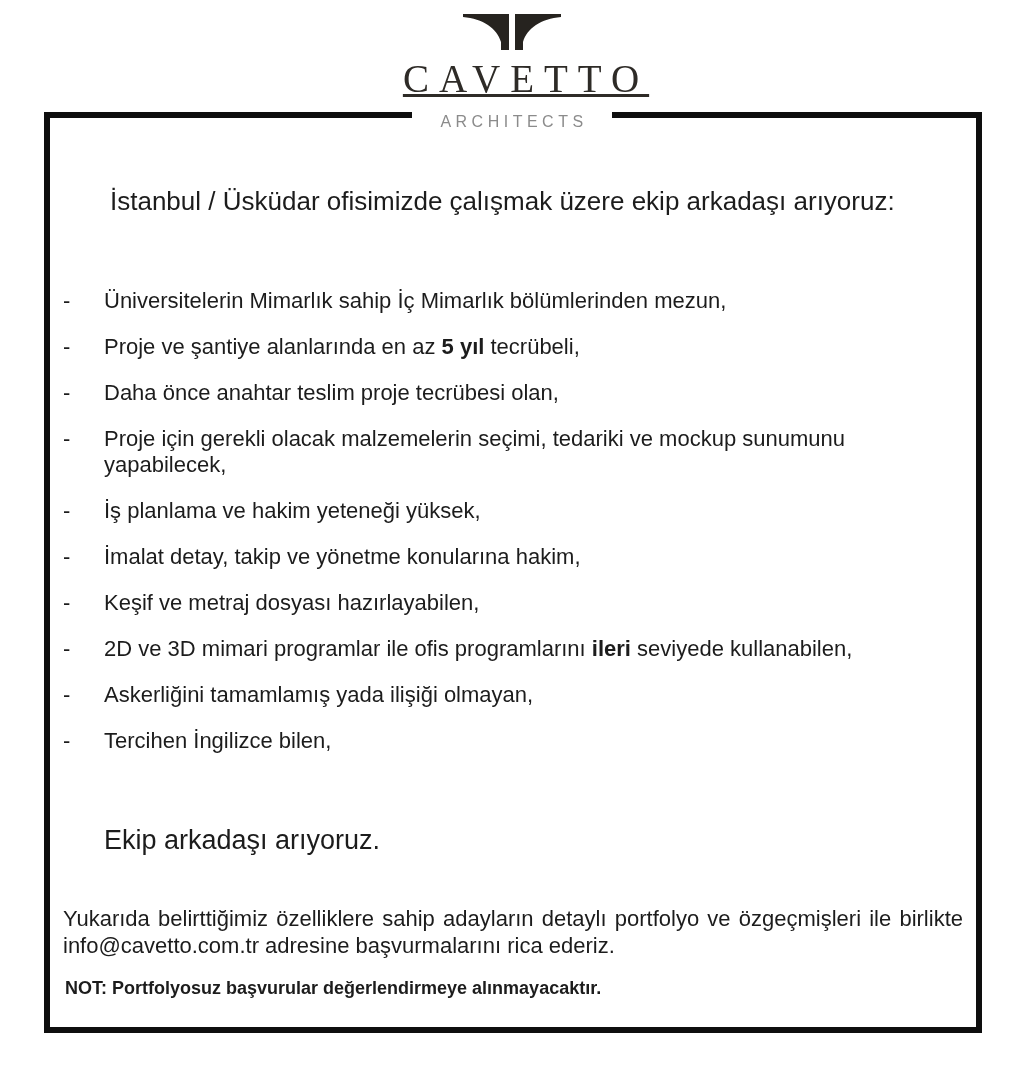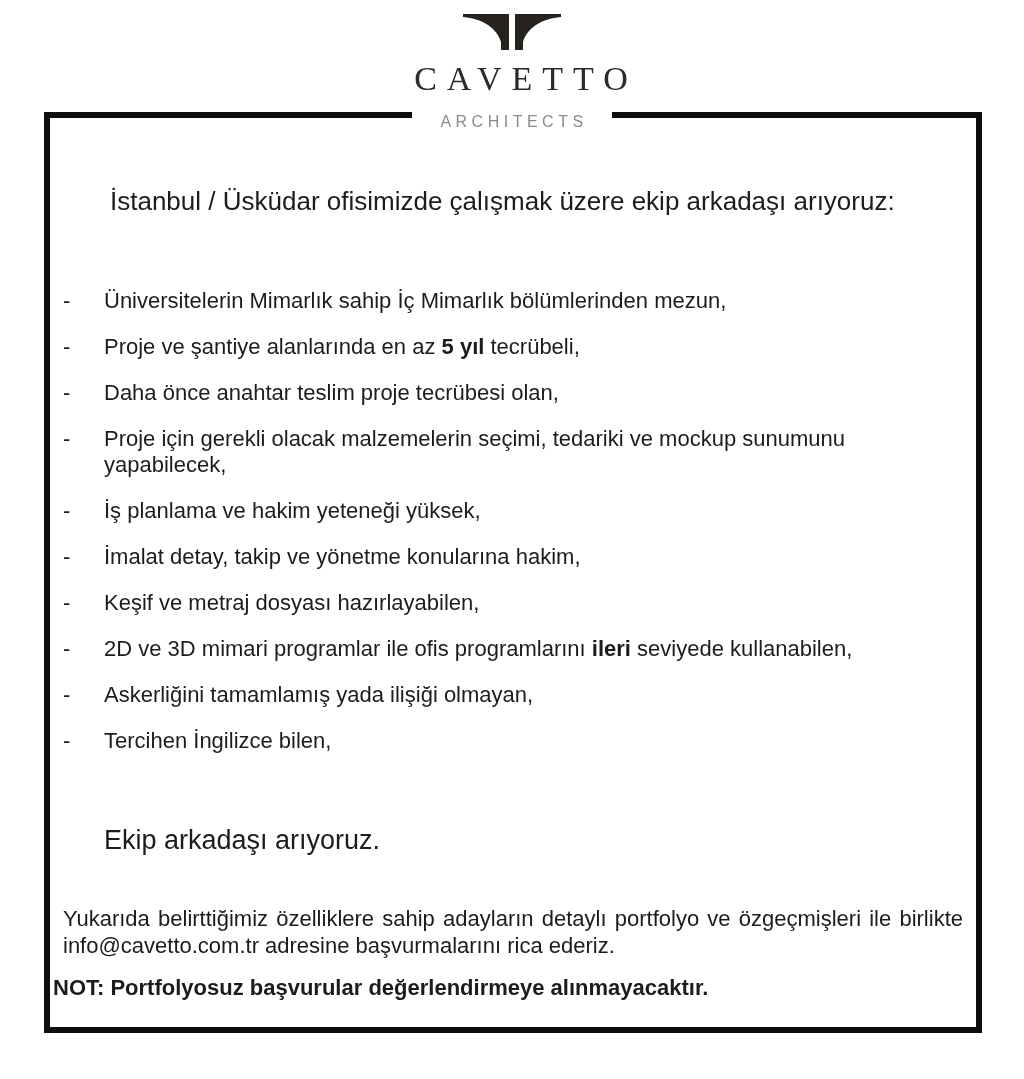--- a/index.html
+++ b/index.html
@@ -8,22 +8,22 @@
   }
   html,body{margin:0;padding:0;background:var(--background);}
   .page{
     position:relative;width:1024px;height:1079px;background:var(--background);
     overflow:hidden;font-family:"Liberation Sans",sans-serif;color:var(--text);
   }
   
   .logo{position:absolute;top:12px;left:0;width:100%;text-align:center;z-index:2;}
   .mark{display:block;margin:0 auto;width:102px;height:40px;fill:var(--brand-mark);}
   .brand{
-    font-family:"Liberation Serif",serif;font-weight:400;font-size:34px;
-    line-height:38px;letter-spacing:10px;padding-left:28px;color:var(--brand-name);margin-top:8px;
+    font-family:"Liberation Serif",serif;font-weight:400;font-size:39px;
+    line-height:38px;letter-spacing:10px;padding-left:28px;color:var(--brand-name);margin-top:8px;text-decoration:underline;
   }
   .brand-sub-row{line-height:20px;}
   .brand-sub{
     display:inline-block;background:var(--background);font-size:16px;line-height:20px;
     letter-spacing:4.5px;padding:0 24px 5px 28px;color:var(--brand-subtitle);margin-top:14px;
   }
   
   .frame{
     position:absolute;left:44px;top:112px;width:938px;height:921px;
     border:6px solid var(--border);box-sizing:border-box;background:var(--background);z-index:1;
@@ -36,21 +36,21 @@
     position:absolute;left:13px;top:170px;width:880px;margin:0;padding:0;
     list-style:none;font-size:22px;line-height:26px;
   }
   .req-list li{display:flex;margin-bottom:20px;}
   .dash{flex:0 0 41px;width:41px;}
   .li-text{flex:1;}
   .li-text b{font-weight:bold;}
   .closing{position:absolute;left:54px;top:702px;font-size:27px;line-height:40px;}
   .apply{position:absolute;left:13px;top:788px;width:900px;font-size:22px;line-height:26.5px;}
   .apply-line1{text-align:justify;text-align-last:justify;}
-  .note{position:absolute;left:3px;top:858px;font-size:22px;line-height:24px;font-weight:bold;}
+  .note{position:absolute;left:15px;top:858px;font-size:18px;line-height:24px;font-weight:bold;}
 </style>
 </head>
 <body>
 
 <div class="page">
 
   <header class="logo">
     <svg class="mark" viewBox="0 0 102 40" xmlns="http://www.w3.org/2000/svg" aria-hidden="true">
       <path d="M2,2 H48 V38 H40 V30 C36,16 22,7 2,5 Z"></path>
       <path d="M100,2 H54 V38 H62 V30 C66,16 80,7 100,5 Z"></path>

